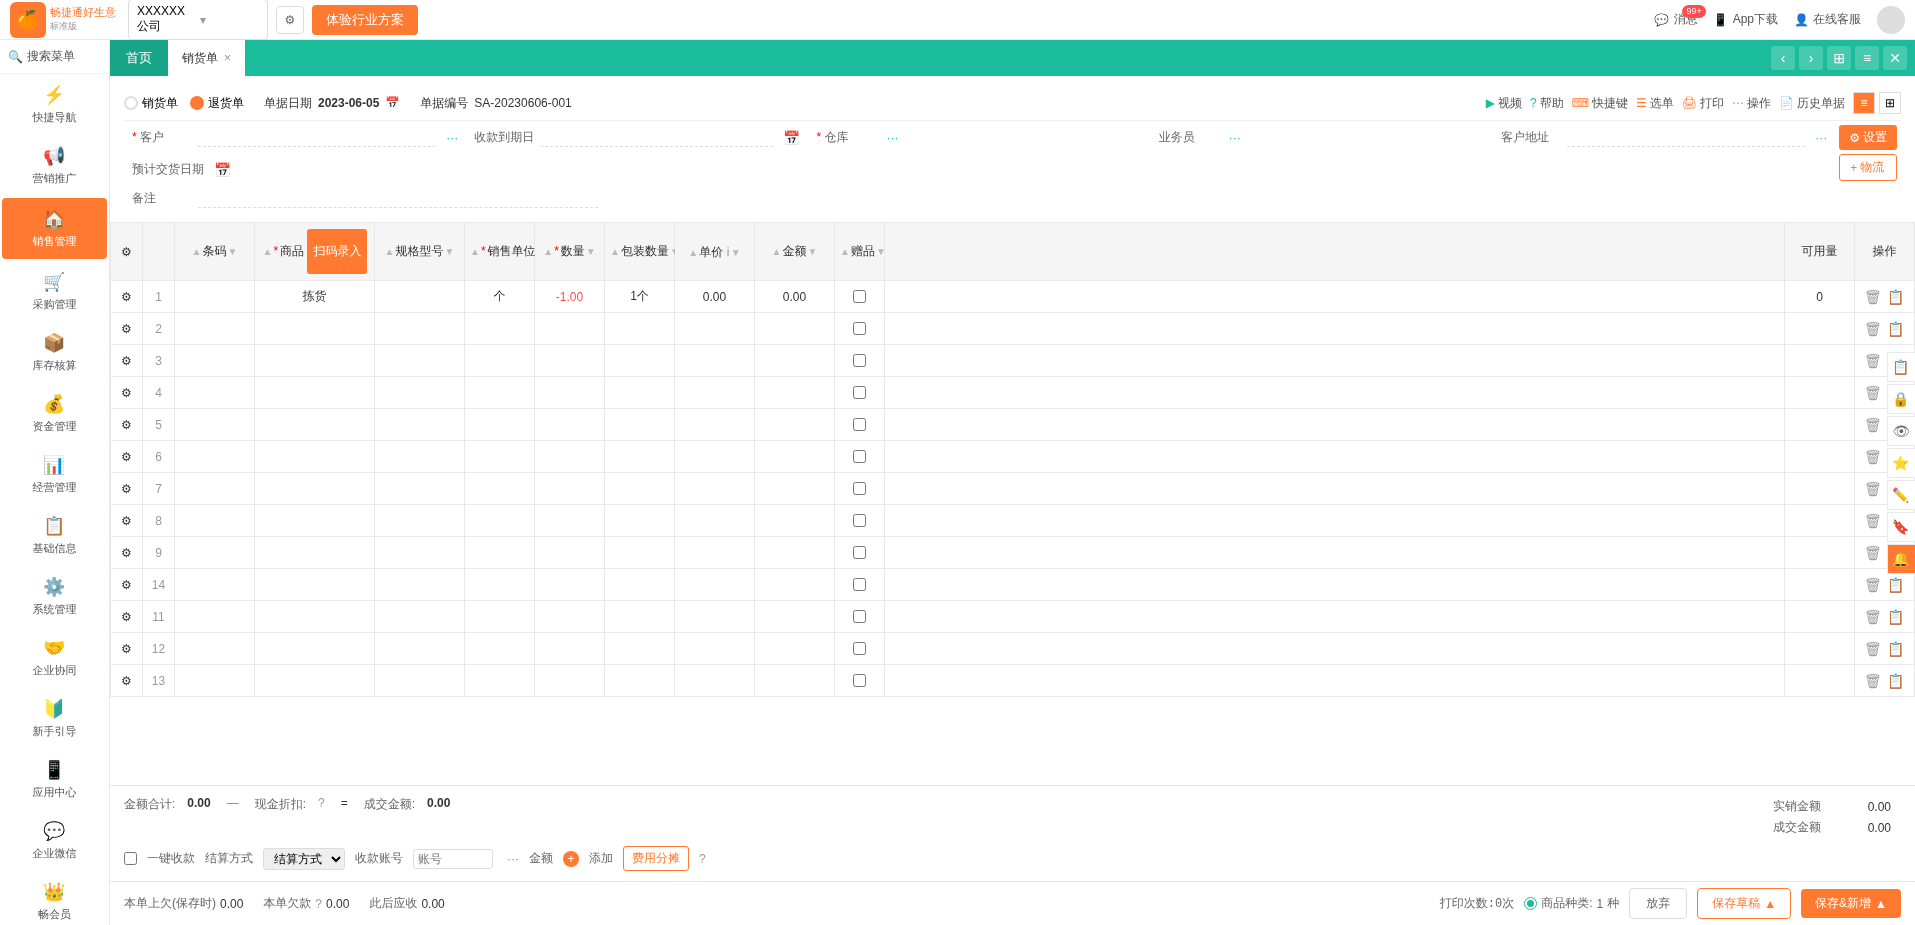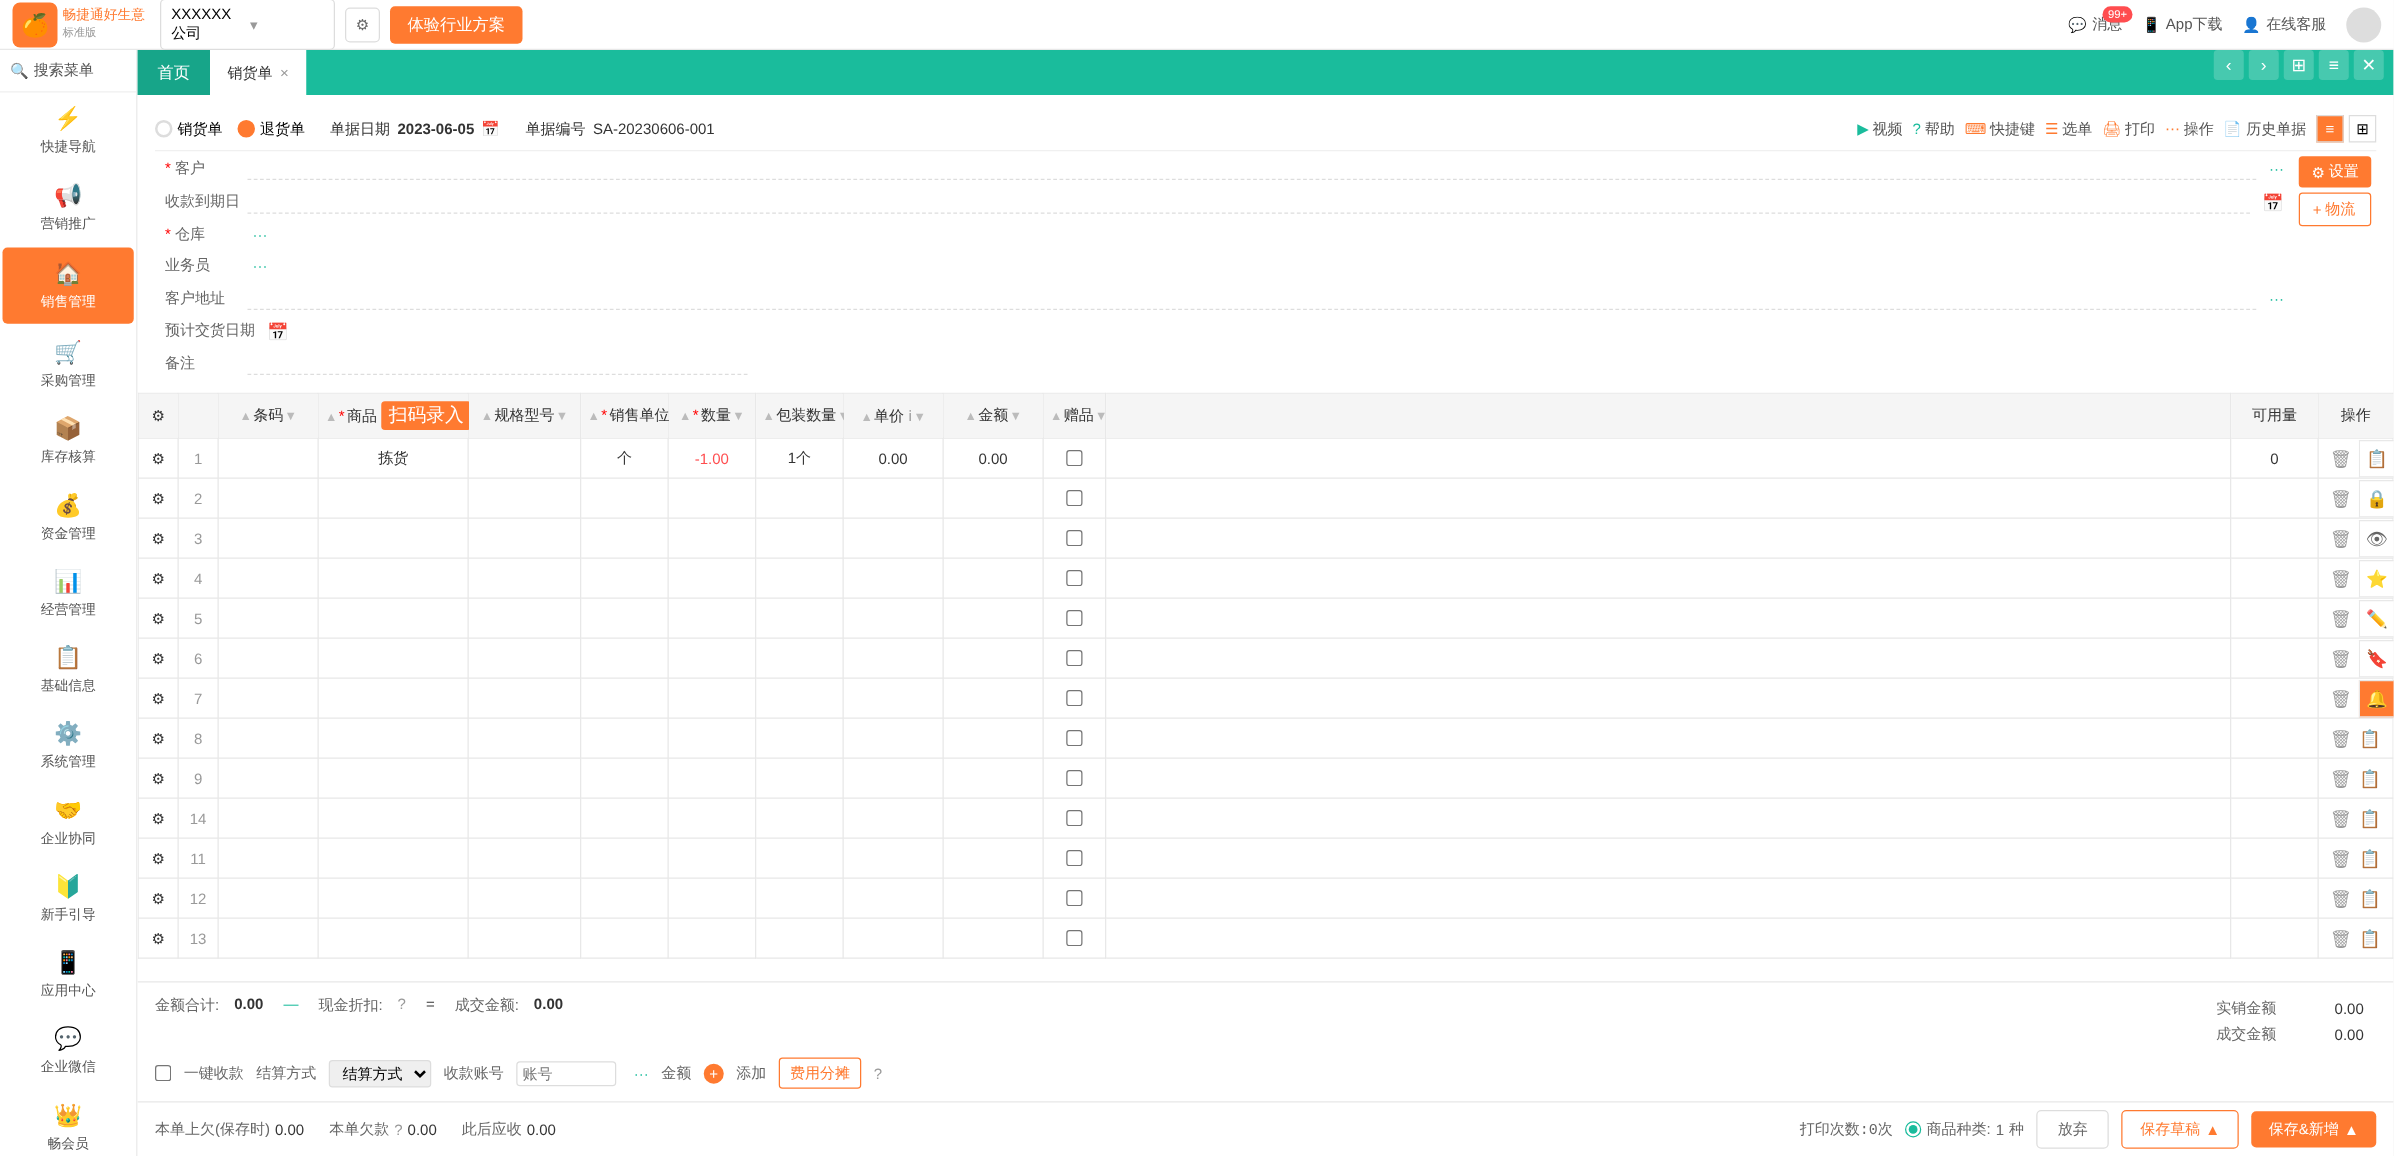--- a/index.html
+++ b/index.html
@@ -138,21 +138,21 @@
       flex: 1;
       display: flex;
       flex-direction: column;
       overflow: hidden;
       background: #f5f5f5;
     }
 
     
     .tabbar {
       display: flex;
-      align-items: flex-start;
+      align-items: center;
       background: #1abc9c;
       height: 36px;
       flex-shrink: 0;
     }
     .tab-home {
       padding: 0 16px;
       height: 100%;
       display: flex;
       align-items: center;
       background: #17a589;
@@ -329,23 +329,23 @@
     .col-price { width: 80px; }
     .col-amount { width: 80px; }
     .col-gift { width: 50px; }
     .col-available { width: 70px; }
     .col-ops { width: 60px; }
     .scan-btn {
       background: #ff7a30;
       color: white;
       border: none;
       border-radius: 3px;
-      padding: 2px 6px;
-      cursor: pointer;
-      font-size: 15px;
+      padding: 14px 6px;
+      cursor: pointer;
+      font-size: 12px;
     }
     .required-star { color: red; margin-right: 2px; }
     .sort-arrow { color: #bbb; font-size: 10px; margin: 0 1px; cursor: pointer; }
     .checkbox-cell { display: flex; justify-content: center; }
     .ops-cell { display: flex; justify-content: center; gap: 6px; }
     .op-icon { color: #999; cursor: pointer; font-size: 14px; }
 
     
     .footer-area {
       background: white;
@@ -635,21 +635,21 @@
             <span>历史单据</span>
           </div>
           <div style="display:flex;gap:4px;">
             <div style="width:22px;height:22px;border:1px solid #ddd;display:flex;align-items:center;justify-content:center;cursor:pointer;background:#ff7a30;color:white;">≡</div>
             <div style="width:22px;height:22px;border:1px solid #ddd;display:flex;align-items:center;justify-content:center;cursor:pointer;">⊞</div>
           </div>
         </div>
       </div>
 
       <div style="display:flex;">
-        <div style="flex:1;display:grid;grid-template-columns:1fr;">
+        <div style="flex:1;display:grid;grid-template-columns:1fr 1fr 1fr 1fr 1fr;">
 
           <div class="field-row">
             <span class="field-label"><span class="field-required">*</span> <span>客户</span></span>
             <input class="field-input" style="">
             <span class="field-dots">···</span>
           </div>
           <div class="field-row">
             <span class="field-label">收款到期日</span>
             <input class="field-input field-placeholder" style="">
             <span class="field-calendar">📅</span>

